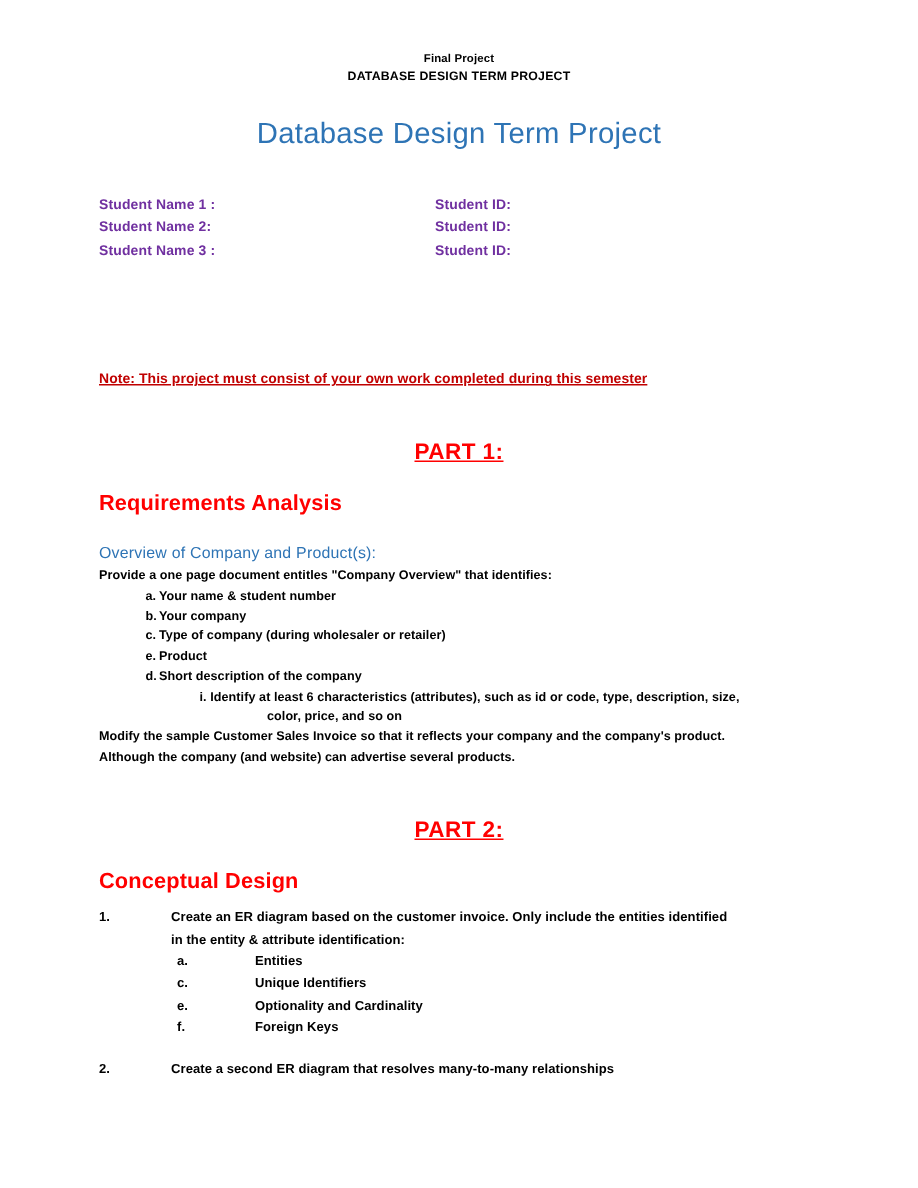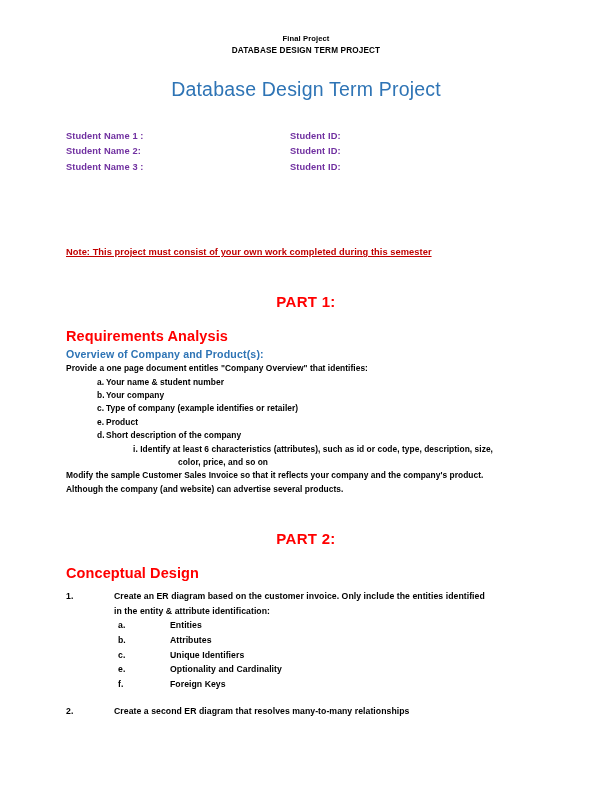--- a/index.html
+++ b/index.html
@@ -76,38 +76,40 @@
     letter-spacing: 0.05px;
   }
 
   
   .part-heading {
     text-align: center;
     color: #FF0000;
     font-weight: bold;
     font-size: 15px;
     line-height: 20px;
+    text-decoration: underline;
     letter-spacing: 0.3px;
     margin-top: 33px;
   }
   .section-heading {
     color: #FF0000;
     font-weight: bold;
     font-size: 14.5px;
     line-height: 20px;
     margin-top: 14px;
     letter-spacing: 0.1px;
   }
 
   
   .sub-heading {
     color: #2E74B5;
-    font-weight: bold;
+    font-weight: normal;
     font-size: 10.6px;
     line-height: 16px;
+    margin-top: 15px;
     letter-spacing: 0.15px;
   }
 
   
   .body-text {
     color: #000000;
     font-weight: bold;
     font-size: 8.4px;
     line-height: 13.4px;
     letter-spacing: 0.05px;
@@ -220,21 +222,21 @@
 
     <div class="part-heading">PART 1:</div>
     <div class="section-heading">Requirements Analysis</div>
 
     <div class="sub-heading">Overview of Company and Product(s):</div>
     <div class="body-text">Provide a one page document entitles "Company Overview" that identifies:</div>
 
     <ul class="alpha-list">
       <li><span class="mk">a.</span><span>Your name &amp; student number</span></li>
       <li><span class="mk">b.</span><span>Your company</span></li>
-      <li><span class="mk">c.</span><span>Type of company (example identifies or retailer)</span></li>
+      <li><span class="mk">c.</span><span>Type of company (during wholesaler or retailer)</span></li>
       <li><span class="mk">e.</span><span>Product</span></li>
       <li><span class="mk">d.</span><span>Short description of the company</span></li>
     </ul>
 
     <div class="roman-item">
       <span>i.</span>
       <span>Identify at least 6 characteristics (attributes), such as id or code, type, description, size,</span>
       <span class="cont">color, price, and so on</span>
     </div>
 
@@ -246,21 +248,20 @@
 
     <ul class="num-list">
       <li>
         <span class="mk">1.</span><span>Create an ER diagram based on the customer invoice. Only include the entities identified</span>
         <span class="wrap2">in the entity &amp; attribute identification:</span>
       </li>
     </ul>
 
     <ul class="letter-list">
       <li><span class="mk">a.</span><span>Entities</span></li>
-      <li><span class="mk">b.</span><span>Attributes</span></li>
       <li><span class="mk">c.</span><span>Unique Identifiers</span></li>
       <li><span class="mk">e.</span><span>Optionality and Cardinality</span></li>
       <li><span class="mk">f.</span><span>Foreign Keys</span></li>
     </ul>
 
     <ul class="num-list">
       <li class="spaced">
         <span class="mk">2.</span><span>Create a second ER diagram that resolves many-to-many relationships</span>
       </li>
     </ul>

